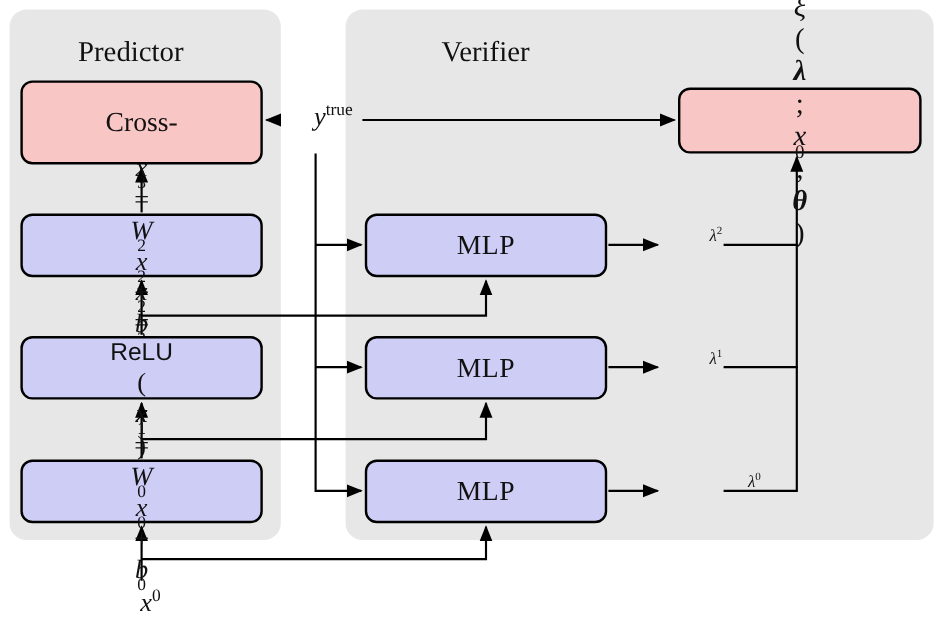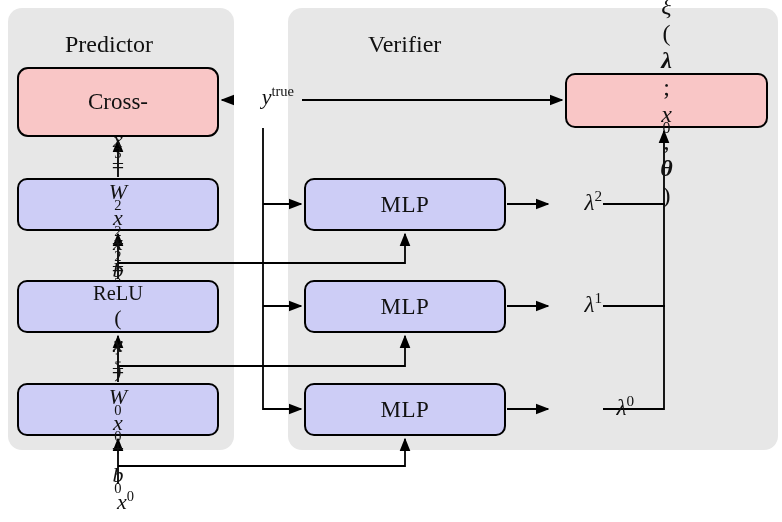--- a/index.html
+++ b/index.html
@@ -43,36 +43,36 @@
     border-radius: 10px;
     display: flex;
     align-items: center;
     justify-content: center;
     flex-direction: column;
     color: #111;
     text-align: center;
   }
   .box.pink { background: var(--loss-fill); }
   .box.blue { background: var(--layer-fill); }
-  .loss-box { font-size: 23px; line-height: 1.22; border-radius: 11px; }
+  .loss-box { font-size: 23px; line-height: 1.22; }
   .eq-box   { font-size: 22px; }
   .mlp-box  { font-size: 23px; letter-spacing: 0.5px; }
   .xi-box   { font-size: 24px; }
   .math-label {
     position: absolute;
     font-size: 22px;
     color: #111;
     text-align: right;
     white-space: nowrap;
   }
-  .lambda-label { font-size: 23px; font-family: Liberation Serif, serif; }
+  .lambda-label { font-size: 14px; font-family: Liberation Serif, serif; }
   
   .i  { font-style: italic; }
   .bi { font-style: italic; font-weight: bold; }
-  .m  { font-family: Liberation Serif, serif; font-style: normal; font-size: 0.93em; text-align: right; }
+  .m  { font-family: Liberation Sans, sans-serif; font-style: normal; font-size: 0.93em; text-align: right; }
   sup { font-size: 66%; vertical-align: super; line-height: 0; font-style: normal; }
 </style>
 </head>
 <body>
 
 <div class="canvas">
 
   <div class="panel" style="left:8px; top:8px; width:226px; height:442px;"></div>
   <div class="panel" style="left:288px; top:8px; width:490px; height:442px;"></div>
 

